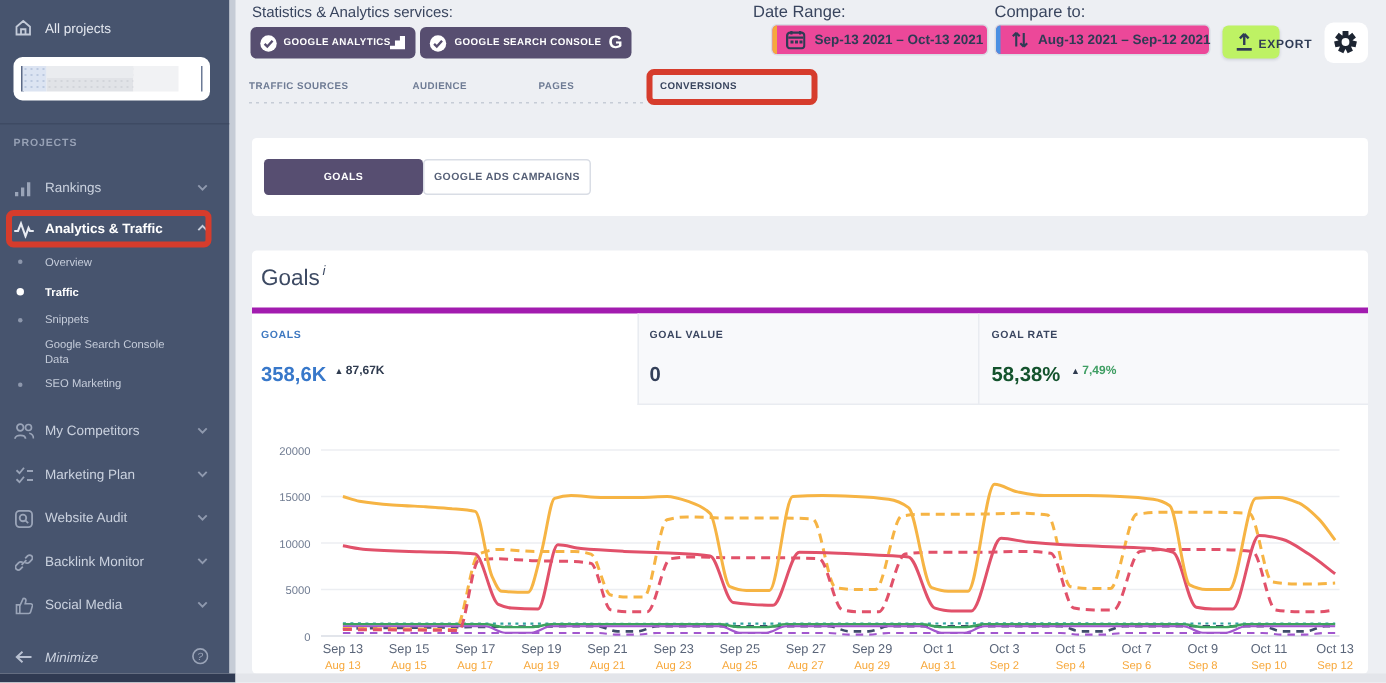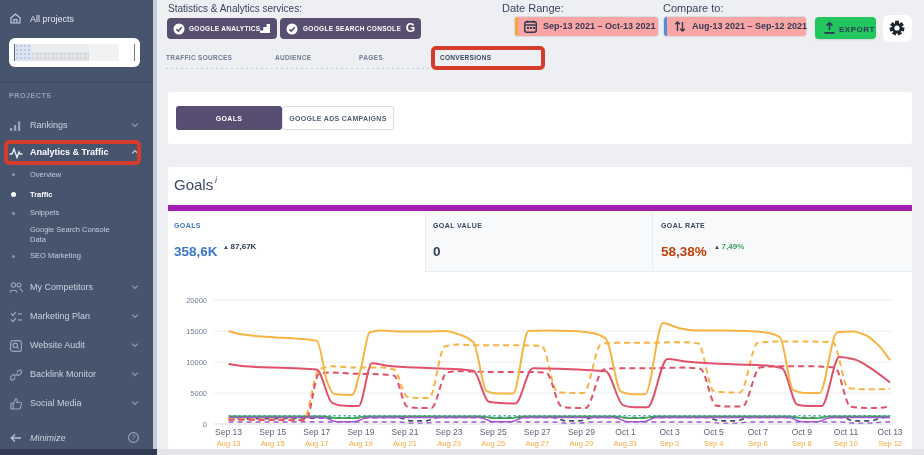--- a/index.html
+++ b/index.html
@@ -17,21 +17,21 @@
   .sitem .chev { position:absolute; right:14px; top:4px; width:8px; height:8px; }
   .sub { position:absolute; left:30px; color:#c6cddb; font-size:7.5px; }
   .dot { position:absolute; left:12px; width:3px; height:3px; border-radius:50%; background:#8d97ac; }
 
   
   .lbl { position:absolute; color:#39455e; font-size:11px; }
   .darkbtn { position:absolute; top:18px; height:21px; background:#574e70; border-radius:4px; color:#fff;
              font-size:6.5px; font-weight:bold; letter-spacing:.3px; }
   .tab { position:absolute; top:54px; font-size:6.5px; font-weight:bold; letter-spacing:.3px; color:#6e7b94; }
   .dashline { position:absolute; top:68px; height:1px; background:repeating-linear-gradient(90deg,#c6ccd6 0 2px,transparent 2px 5px); }
-  .input { position:absolute; top:16px; height:21px; background:#fca5a5; border:1px solid #d8dce4; border-radius:4px;
+  .input { position:absolute; top:16px; height:21px; background:#ec4899; border:1px solid #d8dce4; border-radius:4px;
            color:#2f3b55; font-size:9px; font-weight:bold; }
   .accent { position:absolute; left:0; top:0; width:3px; height:19px; border-radius:3px 0 0 3px; }
 
   
   .panel { position:absolute; left:168px; width:744px; background:#fff; border-radius:3px; }
 
   .togglebtn { position:absolute; top:14px; height:24px; font-size:7px; font-weight:bold; letter-spacing:.3px;
                display:flex; align-items:center; justify-content:center; }
 
   
@@ -91,21 +91,21 @@
   <div class="lbl" style="left:663px; top:2px;">Compare to:</div>
   <div class="input" style="left:663px; width:144px;">
     <div class="accent" style="background:#4a90e2;"></div>
     <svg style="position:absolute; left:10px; top:3px;" width="12" height="13" viewBox="0 0 12 13">
       <path d="M3.5 11 L3.5 2 M1.2 4.2 L3.5 1.8 M5.8 4.2 L3.5 1.8" fill="none" stroke="#2f3b55" stroke-width="1.4"></path>
       <path d="M8.5 2 L8.5 11 M6.2 8.8 L8.5 11.2 M10.8 8.8 L8.5 11.2" fill="none" stroke="#2f3b55" stroke-width="1.4"></path>
     </svg>
     <span style="position:absolute; left:28px; top:4px;">Aug-13 2021 – Sep-12 2021</span>
   </div>
 
-  <div style="position:absolute; left:815px; top:17px; width:61px; height:22px; background:#22c55e; border-radius:4px;
+  <div style="position:absolute; left:815px; top:17px; width:38px; height:22px; background:#bef264; border-radius:4px;
               box-shadow:0 1px 2px rgba(40,50,80,.15);">
     <svg style="position:absolute; left:9px; top:5px;" width="11" height="12" viewBox="0 0 11 12">
       <path d="M5.5 8 L5.5 1 M2.6 3.6 L5.5 0.6 M8.4 3.6 L5.5 0.6" fill="none" stroke="#2f3b55" stroke-width="1.6"></path>
       <rect x="0.5" y="10" width="10" height="1.8" fill="#2f3b55"></rect>
     </svg>
     <span style="position:absolute; left:24px; top:8px; font-size:8px; font-weight:bold; letter-spacing:.5px; color:#2f3b55;">EXPORT</span>
   </div>
   <div style="position:absolute; left:883px; top:15px; width:29px; height:27px; background:#fff; border-radius:6px;">
     <svg style="position:absolute; left:6px; top:5px;" width="16" height="16" viewBox="0 0 16 16">
         <path fill-rule="evenodd" fill="#1d2532" d="M6.05,0.66 L9.95,0.66 L10.00,3.53 L10.25,3.65 L12.52,1.89 L14.96,4.95 L12.74,6.77 L12.81,7.05 L15.60,7.73 L14.73,11.54 L11.92,10.94 L11.74,11.16 L12.95,13.77 L9.43,15.46 L8.14,12.90 L7.86,12.90 L6.57,15.46 L3.05,13.77 L4.26,11.16 L4.08,10.94 L1.27,11.54 L0.40,7.73 L3.19,7.05 L3.26,6.77 L1.04,4.95 L3.48,1.89 L5.75,3.65 L6.00,3.53 Z M10.6,8 A2.6,2.6 0 1 1 5.4,8 A2.6,2.6 0 1 1 10.6,8 Z"></path>
@@ -113,29 +113,29 @@
   </div>
 
   <div class="panel" style="top:92px; height:52px;">
     <div class="togglebtn" style="left:8px; width:106px; background:#574e71; color:#fff; border-radius:3px;">GOALS</div>
     <div class="togglebtn" style="left:114px; width:112px; background:#fff; color:#566077; border:1px solid #d9dde5; border-radius:3px;">GOOGLE ADS CAMPAIGNS</div>
   </div>
 
   <div class="panel" style="top:167px; height:282px;">
     <div style="position:absolute; left:6px; top:8px; font-size:15px; color:#3d4a63;">Goals<span style="font-size:9px; font-style:italic; vertical-align:7px;"> i</span></div>
 
-    <div style="position:absolute; left:0; top:38px; width:744px; height:61px; border-top:6px solid #a21caf;">
+    <div style="position:absolute; left:0; top:38px; width:744px; height:61px; border-top:4px solid #a21caf;">
       <div style="position:absolute; left:257px; top:0; width:227px; height:61px; background:#f8f9fb; border-left:1px solid #e9ecf1; border-bottom:1px solid #e9ecf1;"></div>
       <div style="position:absolute; left:484px; top:0; width:260px; height:61px; background:#f8f9fb; border-left:1px solid #e9ecf1; border-bottom:1px solid #e9ecf1;"></div>
       <div class="statlbl" style="left:6px; top:11px; color:#3e78c0;">GOALS</div>
       <div class="statval" style="left:6px; top:33px; color:#3878ca;">358,6K</div>
       <div class="statlbl" style="left:265px; top:11px; color:#3a4660;">GOAL VALUE</div>
       <div class="statval" style="left:265px; top:33px; color:#333f58;">0</div>
       <div class="statlbl" style="left:493px; top:11px; color:#3a4660;">GOAL RATE</div>
-      <div class="statval" style="left:493px; top:33px; color:#c2410c;">58,38%</div>
+      <div class="statval" style="left:493px; top:33px; color:#14532d;">58,38%</div>
     </div>
 
     <div style="position:absolute; left:55px; top:75px; font-size:8px; font-weight:bold; color:#2f3b4f;"><span style="font-size:6px;">▲</span> 87,67K</div>
     <div style="position:absolute; left:546px; top:75px; font-size:8px; font-weight:bold;"><span style="color:#2f3b4f; font-size:6px;">▲</span> <span style="color:#3f9e63;">7,49%</span></div>
   </div>
 
   <svg id="chart" style="position:absolute; left:168px; top:266px;" width="744" height="183" viewBox="0 0 744 183">
   <line x1="46" y1="34" x2="725" y2="34" stroke="#eceef2" stroke-width="1"></line>
   <text x="39" y="37" text-anchor="end" font-size="7.5" fill="#707c92">20000</text>
   <line x1="46" y1="65" x2="725" y2="65" stroke="#eceef2" stroke-width="1"></line>

